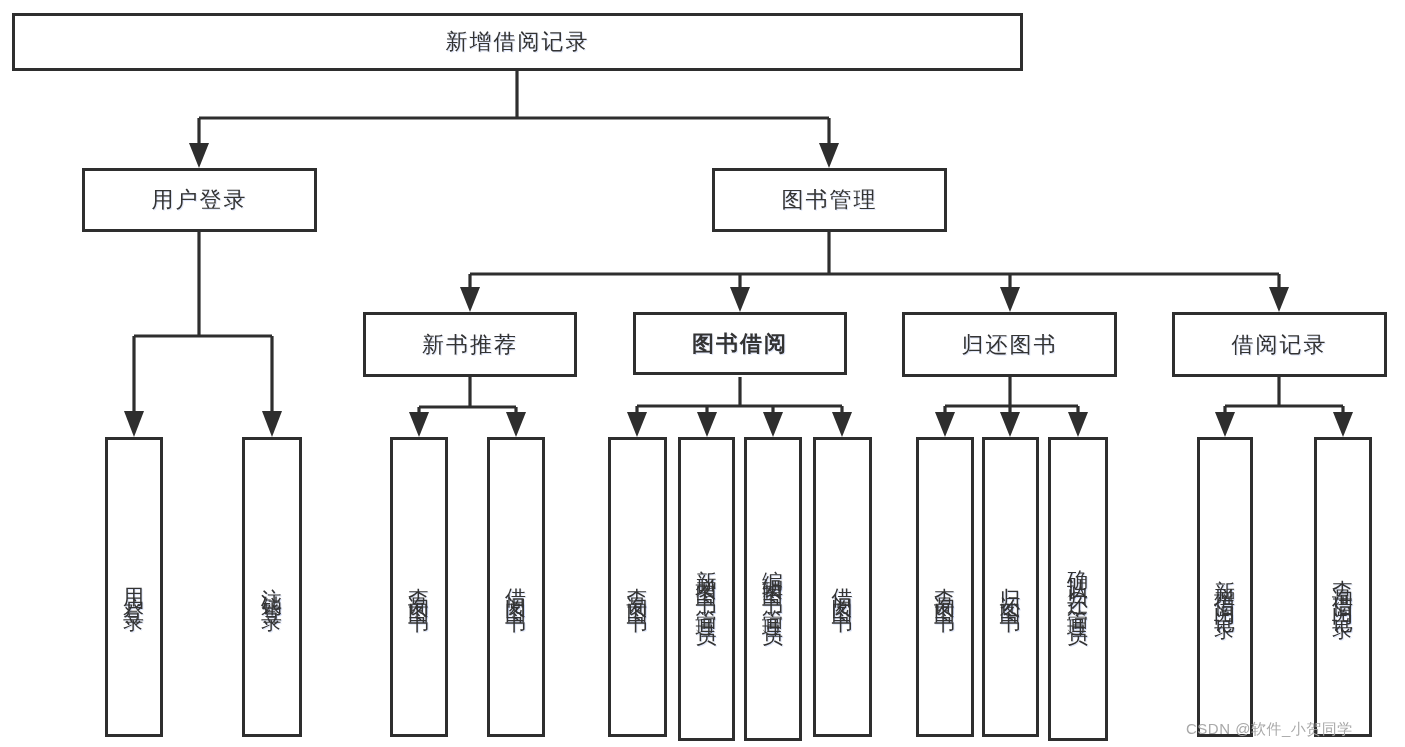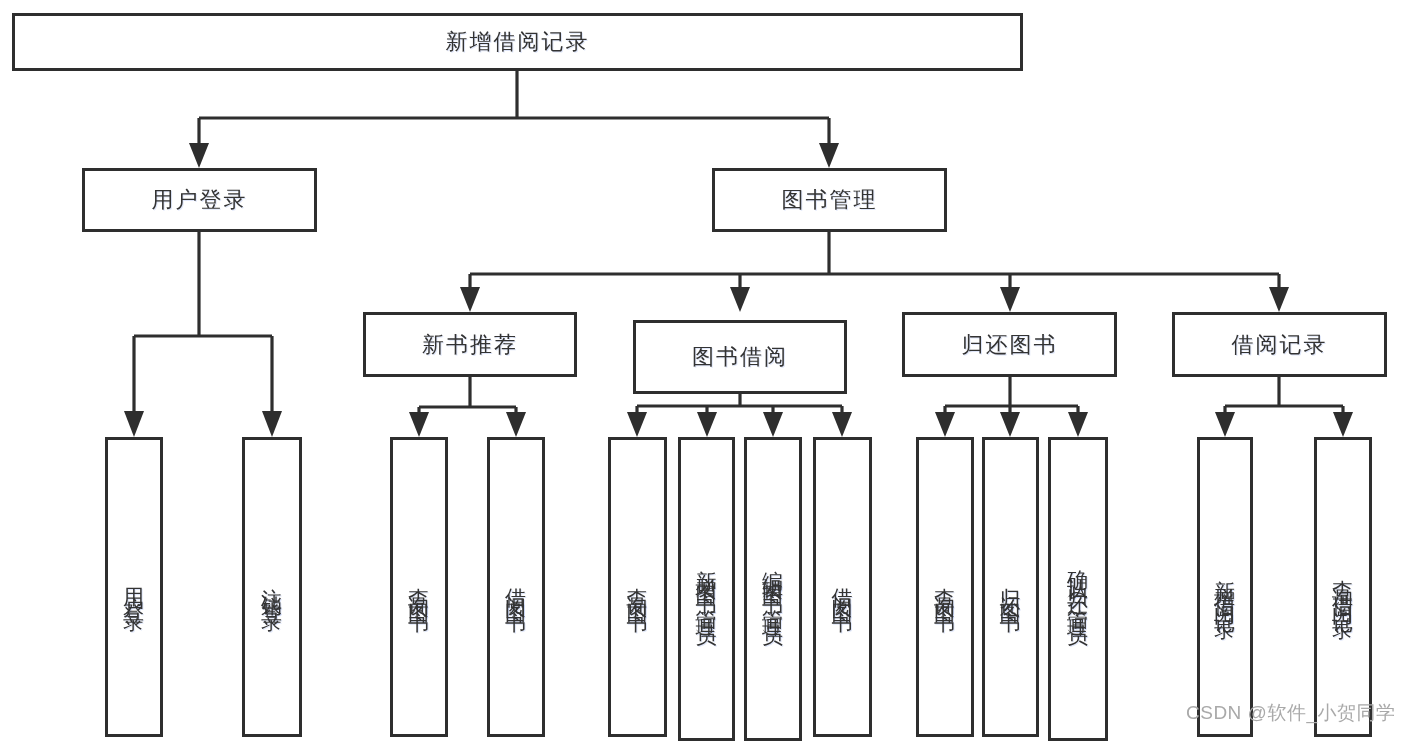--- a/index.html
+++ b/index.html
@@ -42,22 +42,22 @@
   }
   .leaf span{
     writing-mode:vertical-rl;
     text-orientation:mixed;
     font-size:21px;
     letter-spacing:8px;
     line-height:1;
   }
   #watermark{
     position:absolute;
-    left:1186px;top:700px;
-    font-size:19px;
+    left:1186px;top:720px;
+    font-size:15px;
     color:var(--wm-color);
     letter-spacing:0.5px;
     white-space:nowrap;
   }
 </style>
 </head>
 <body>
 
 <div id="stage">
 
@@ -136,21 +136,21 @@
       <polygon points="1333,412 1353,412 1343,437"></polygon>
     </g>
   </svg>
 
   <div class="node" style="left:12px;top:13px;width:1011px;height:58px;">新增借阅记录</div>
 
   <div class="node" style="left:82px;top:168px;width:235px;height:64px;">用户登录</div>
   <div class="node" style="left:712px;top:168px;width:235px;height:64px;">图书管理</div>
 
   <div class="node" style="left:363px;top:312px;width:214px;height:65px;">新书推荐</div>
-  <div class="node" style="left:633px;top:320px;width:214px;height:74px;">图书借阅</div>
+  <div class="node" style="left:633px;top:312px;width:214px;height:63px;font-weight:bold;">图书借阅</div>
   <div class="node" style="left:902px;top:312px;width:215px;height:65px;">归还图书</div>
   <div class="node" style="left:1172px;top:312px;width:215px;height:65px;">借阅记录</div>
 
   <div class="leaf" style="left:105px;top:437px;width:58px;height:300px;">
     <span>用户登录</span>
   </div>
   <div class="leaf" style="left:242px;top:437px;width:60px;height:300px;">
     <span>注销登录</span>
   </div>
 

